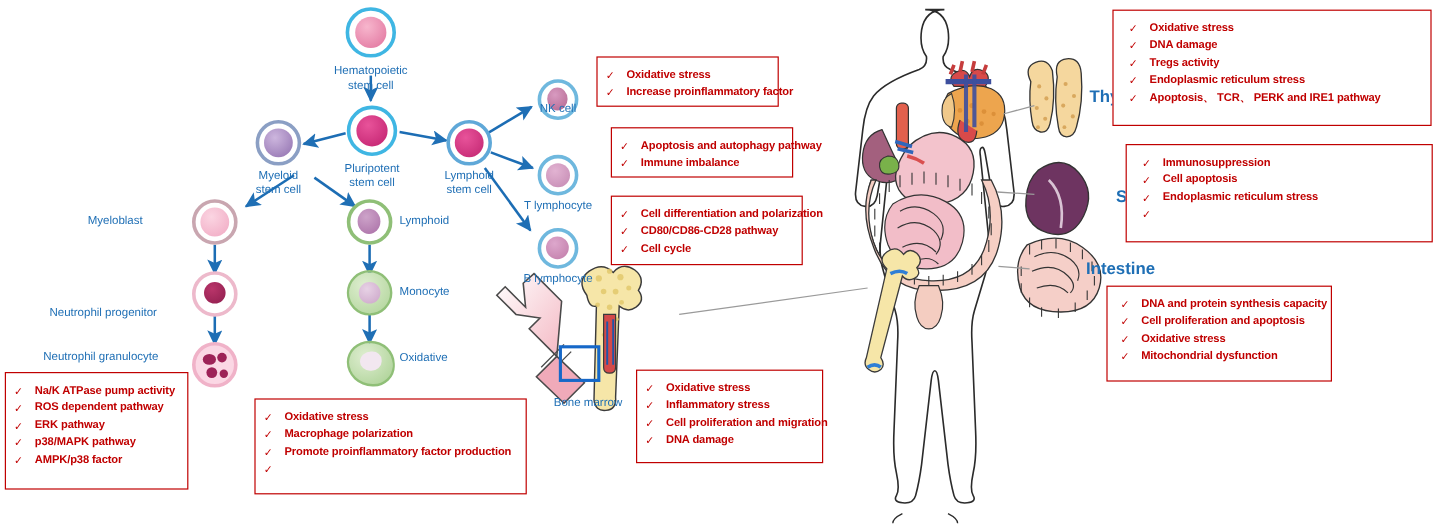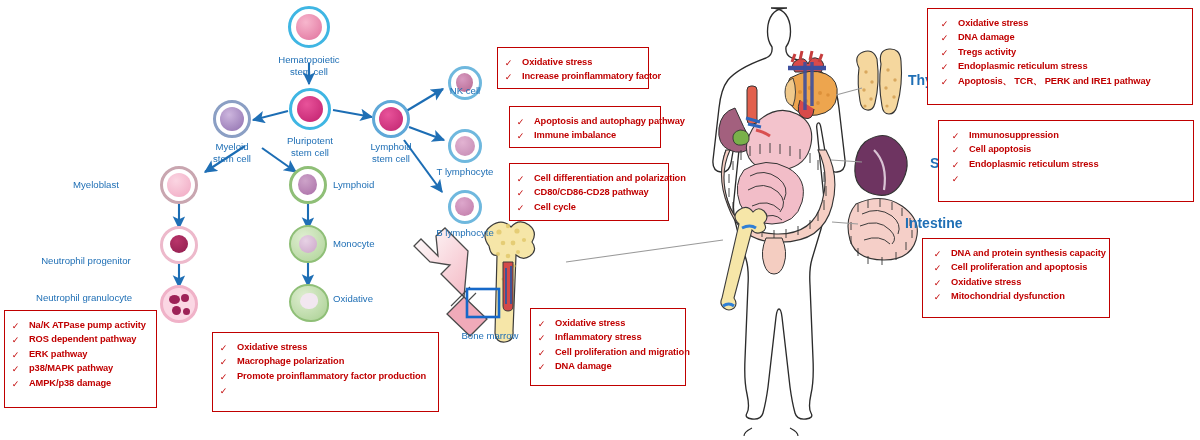--- a/index.html
+++ b/index.html
@@ -351,21 +351,21 @@
     <div class="ritem">
         <span class="chk">✓</span>
         <span class="rtxt">ERK pathway</span>
       </div>
     <div class="ritem">
         <span class="chk">✓</span>
         <span class="rtxt">p38/MAPK pathway</span>
       </div>
     <div class="ritem">
         <span class="chk">✓</span>
-        <span class="rtxt">AMPK/p38 damage</span>
+        <span class="rtxt">AMPK/p38 factor</span>
       </div>
   </div>
 
   <div class="rbox" style="left:212px;top:332px;width:227px;height:80px;">
     <div class="ritem">
         <span class="chk">✓</span>
         <span class="rtxt">Oxidative stress</span>
       </div>
     <div class="ritem">
         <span class="chk">✓</span>

